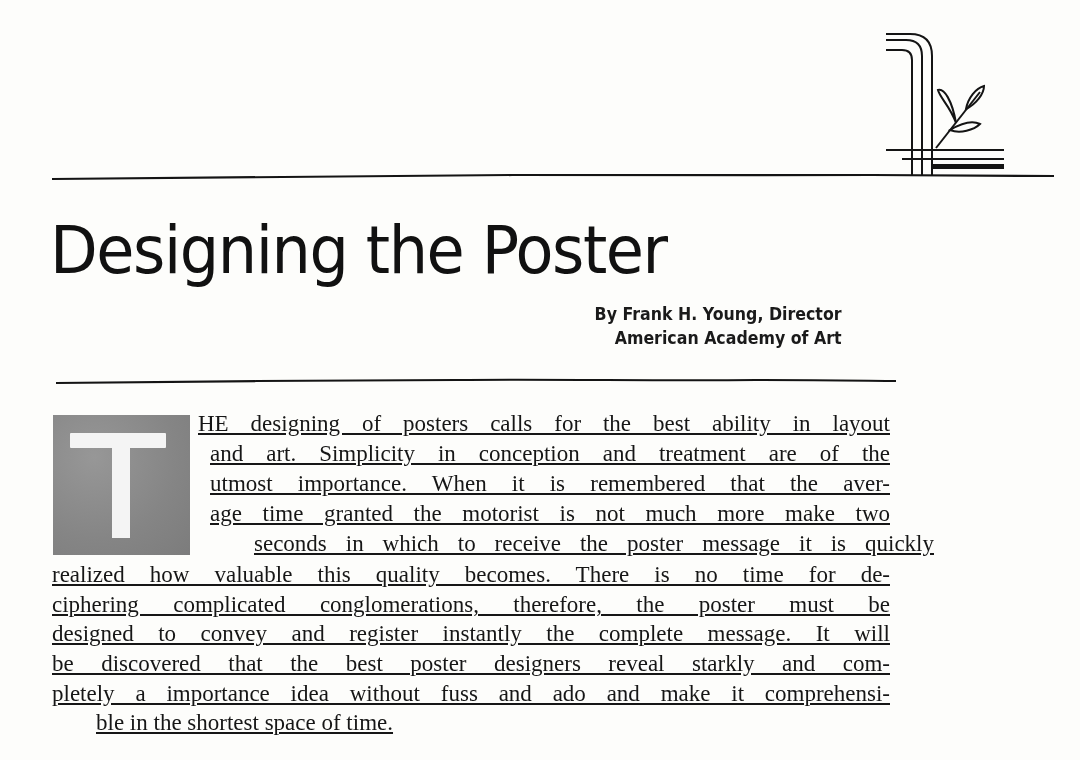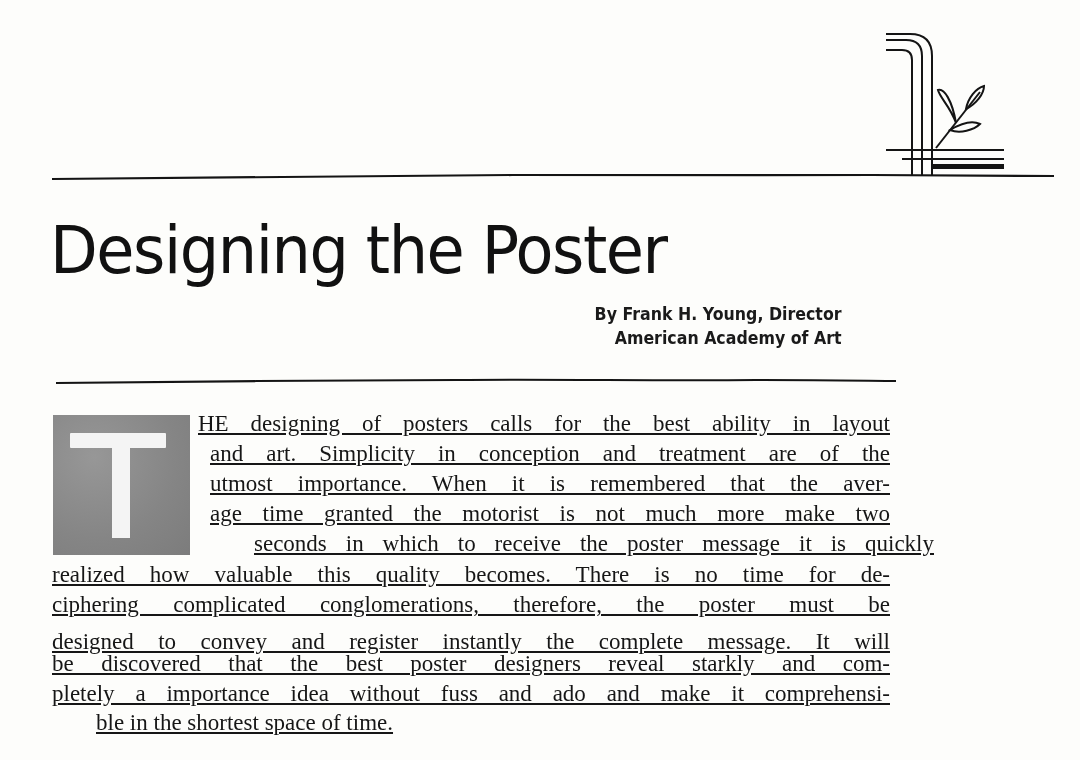--- a/index.html
+++ b/index.html
@@ -102,17 +102,17 @@
 </div>
 
 <div class="body-text">
   <div class="line" style="left:198px; top:409px; width:692px;">HE designing of posters calls for the best ability in layout</div>
   <div class="line" style="left:210px; top:439px; width:680px;">and art.  Simplicity in conception and treatment are of the</div>
   <div class="line" style="left:210px; top:469px; width:680px;">utmost importance. When it is remembered that the aver-</div>
   <div class="line" style="left:210px; top:499px; width:680px;">age time granted the motorist is not much more make two</div>
   <div class="line" style="left:210px; top:529px; width:680px;margin-left:44px;">seconds in which to receive the poster message it is quickly</div>
   <div class="line" style="left:52px; top:560px; width:838px;">realized how valuable this quality becomes.  There is no time for de-</div>
   <div class="line" style="left:52px; top:590px; width:838px;">ciphering complicated conglomerations, therefore, the poster must be</div>
-  <div class="line" style="left:52px; top:619px; width:838px;margin-top:8px;">designed to convey and register instantly the complete message.  It will</div>
+  <div class="line" style="left:52px; top:619px; width:838px;">designed to convey and register instantly the complete message.  It will</div>
   <div class="line" style="left:52px; top:649px; width:838px;">be discovered that the best poster designers reveal starkly and com-</div>
   <div class="line" style="left:52px; top:679px; width:838px;">pletely a importance idea without fuss and ado and make it comprehensi-</div>
   <div class="line last" style="left:52px; top:708px; width:838px;margin-left:44px;">ble in the shortest space of time.</div>
 </div>
 
 </body></html>

